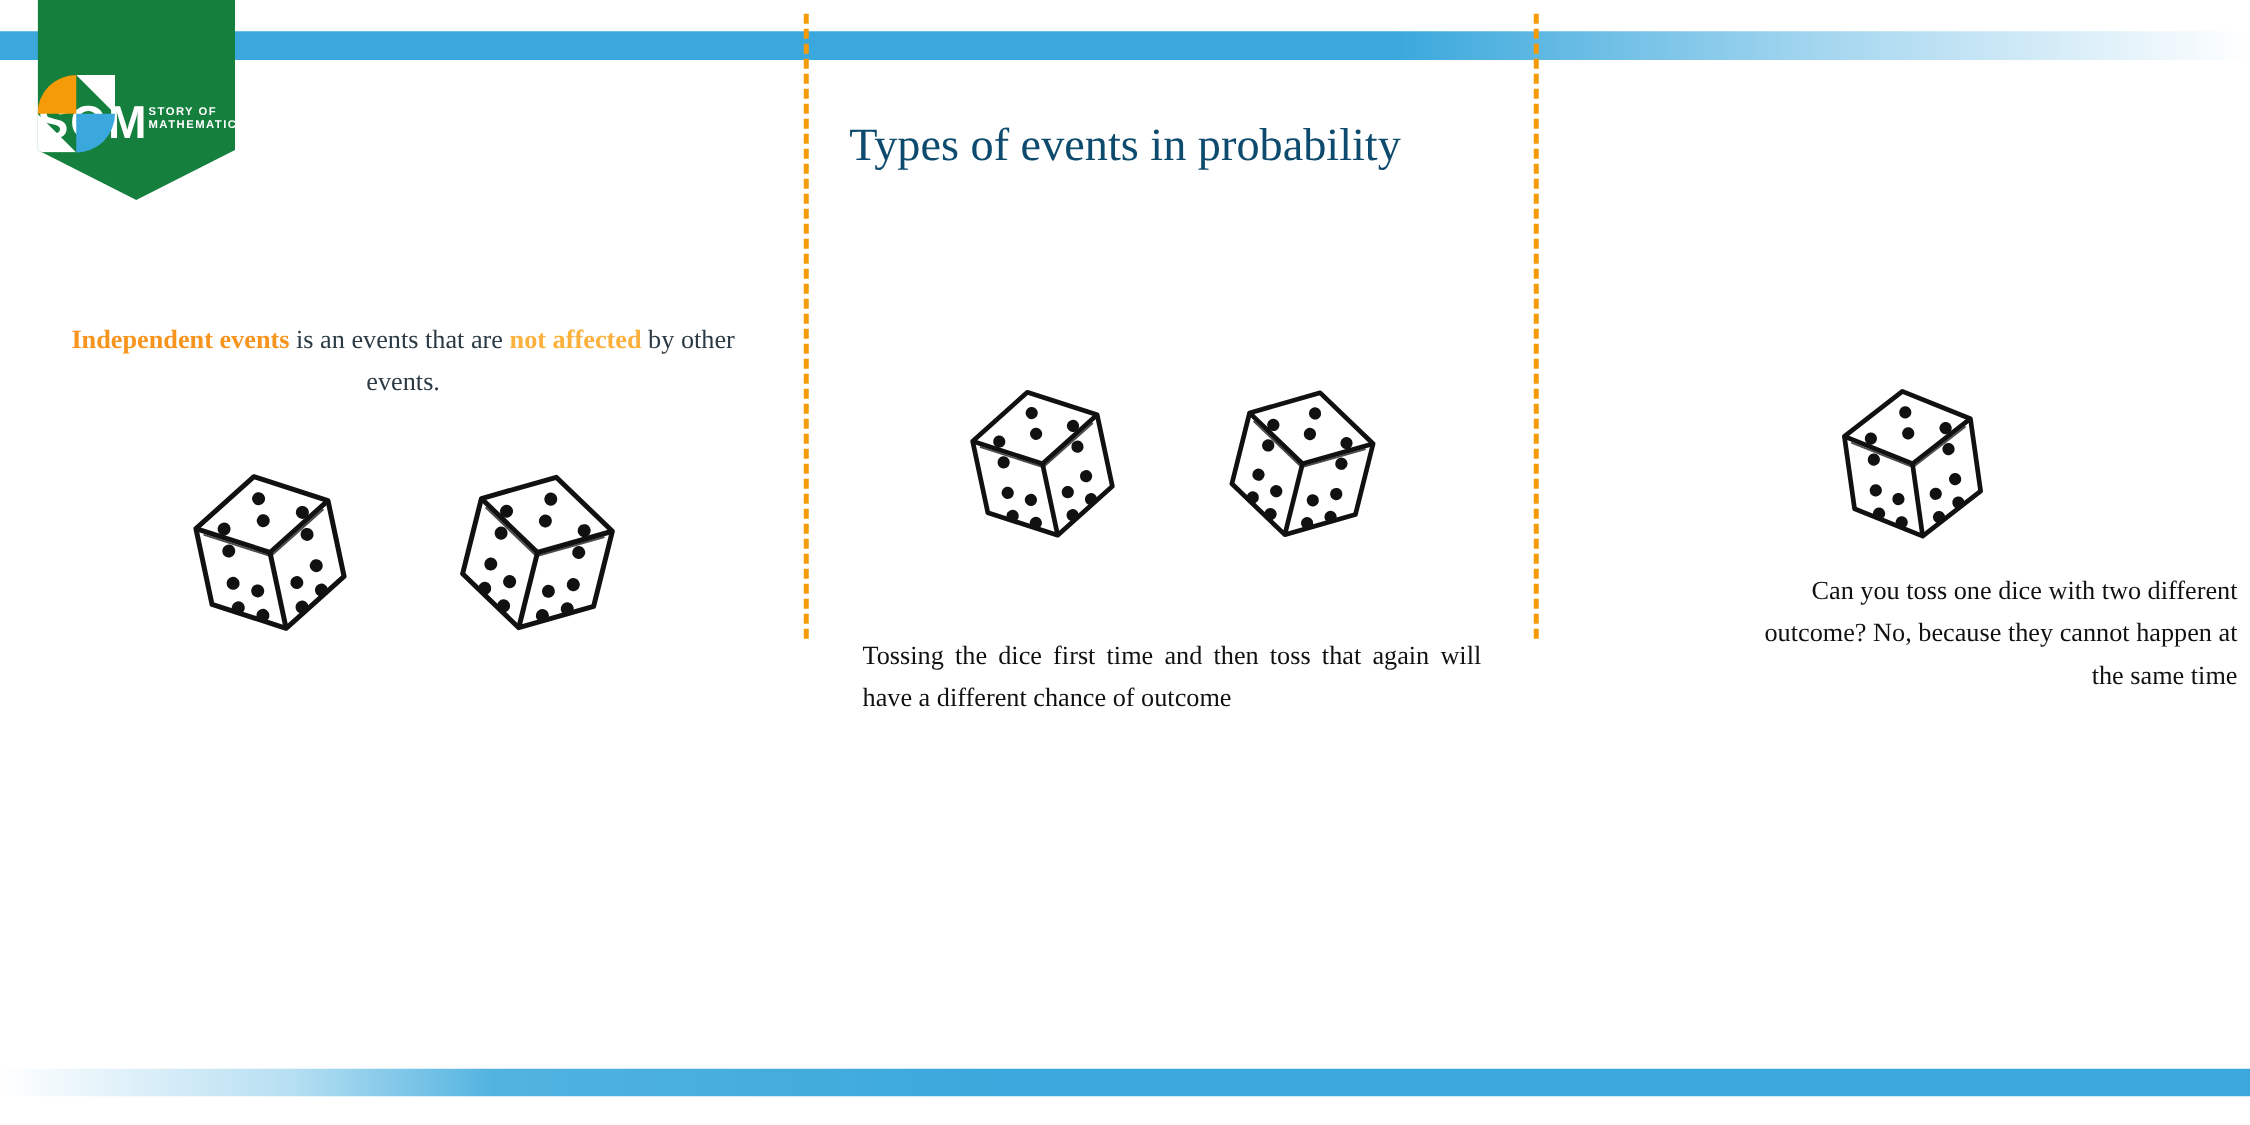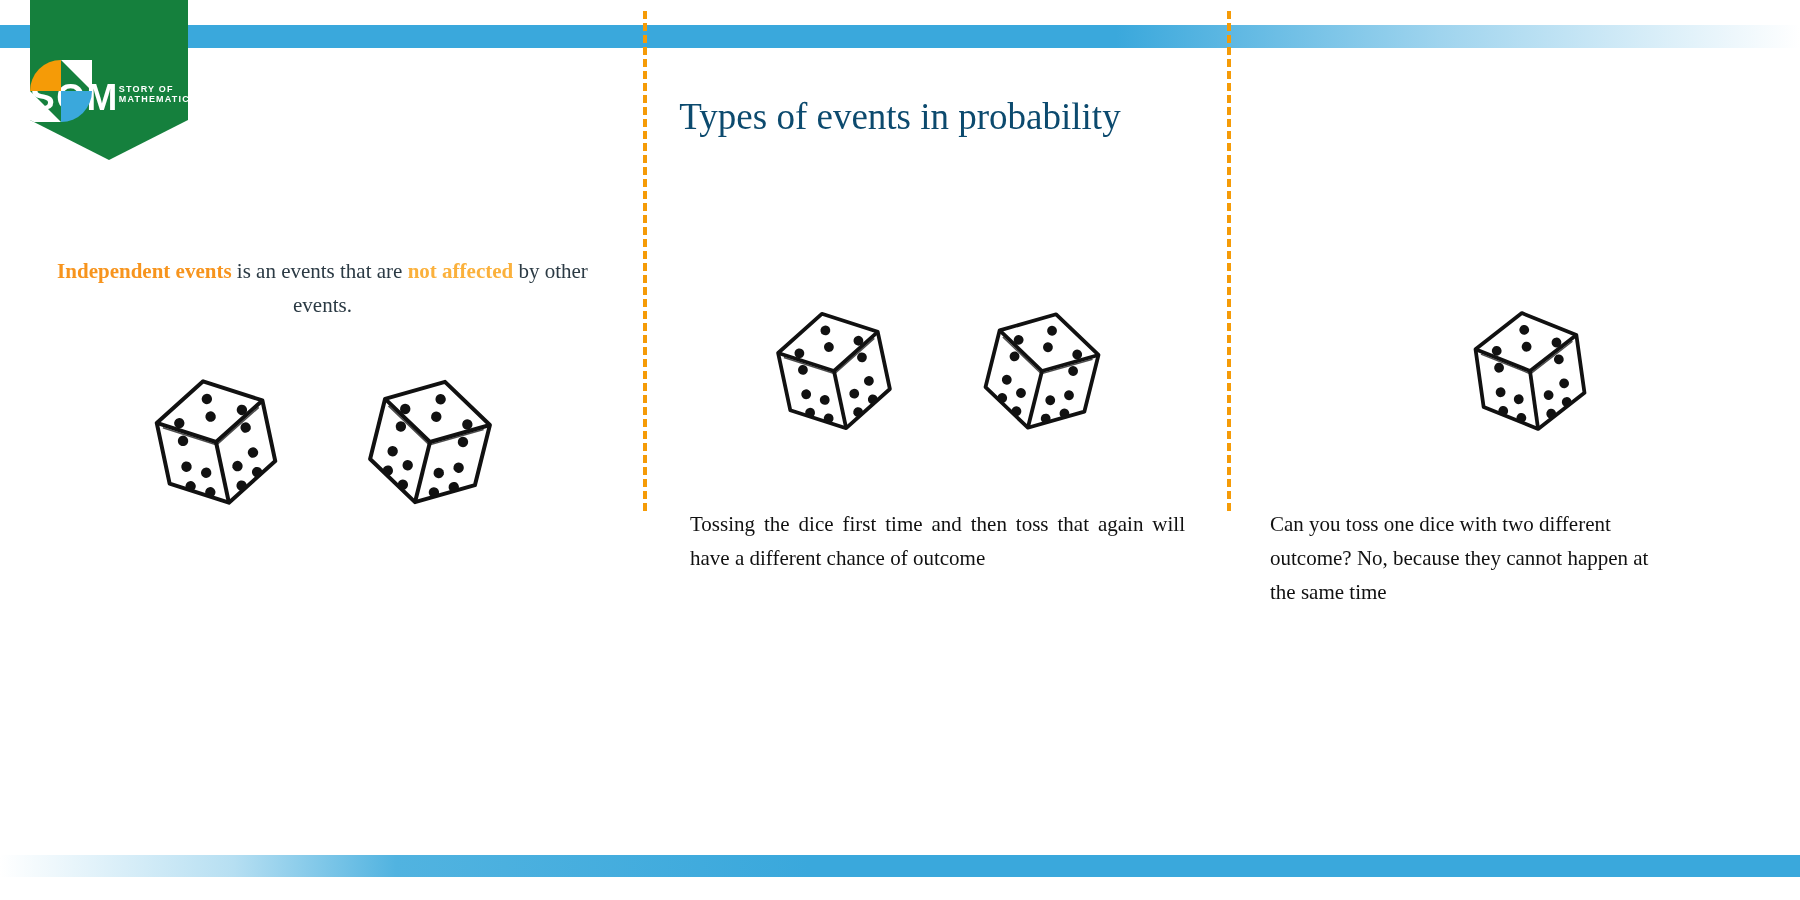--- a/index.html
+++ b/index.html
@@ -171,21 +171,21 @@
   
   .caption {
     font-size: 21px;
     line-height: 1.62;
     color: #111111;
     font-family: "Liberation Serif", serif;
     margin: 0;
   }
   .cap-1 { margin-top: 63px; text-align: left; }
   .cap-2 { margin-top: 52px; text-align: justify; }
-  .cap-3 { margin-top: 52px; text-align: left; white-space: nowrap; }
+  .cap-3 { text-align: right; white-space: nowrap; }
   .cap-3 .line { display: block; }
 </style>
 </head>
 <body>
 
 <div class="slide">
 
   <div class="bar-top"></div>
   <div class="bar-bottom"></div>
 

